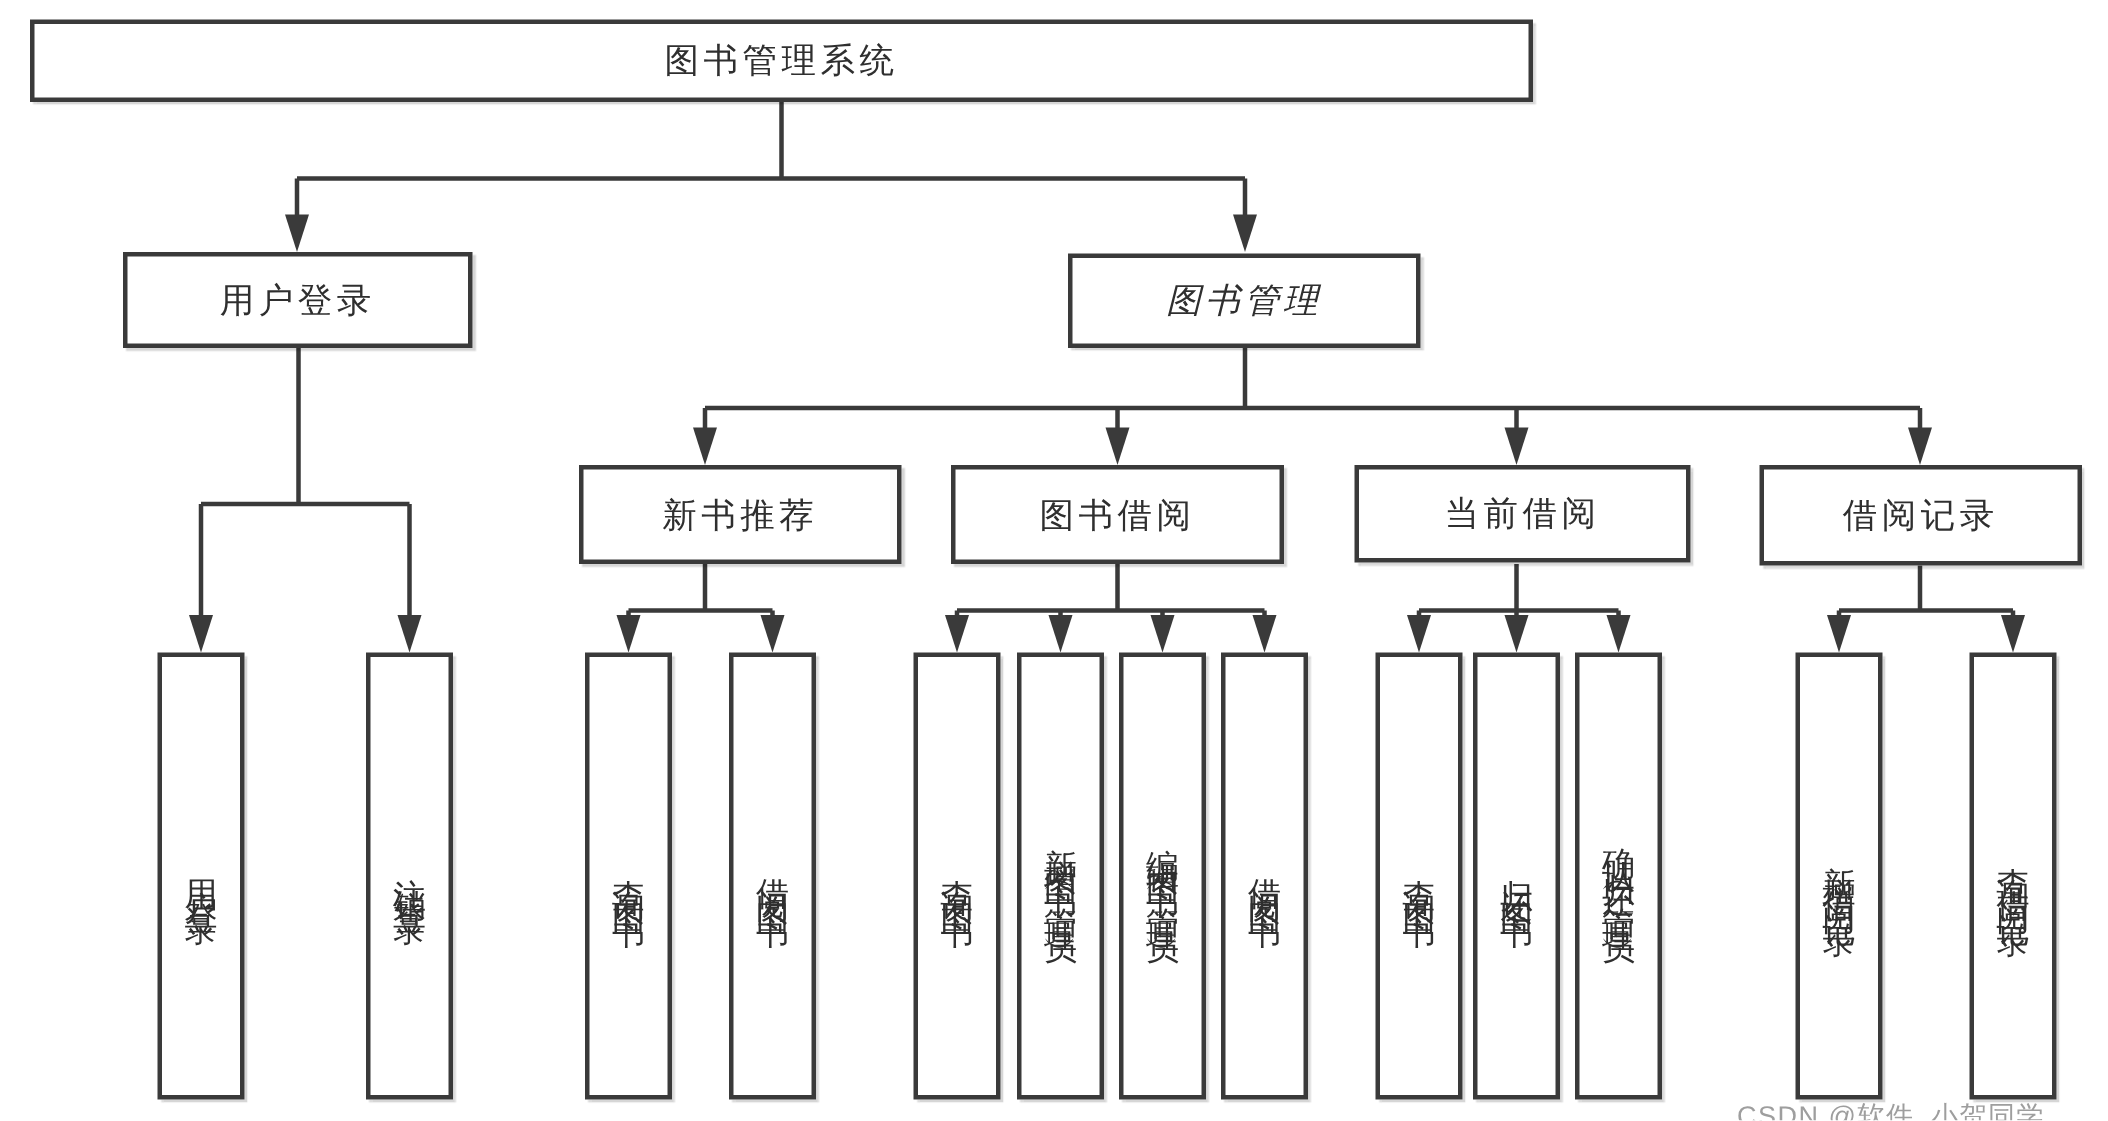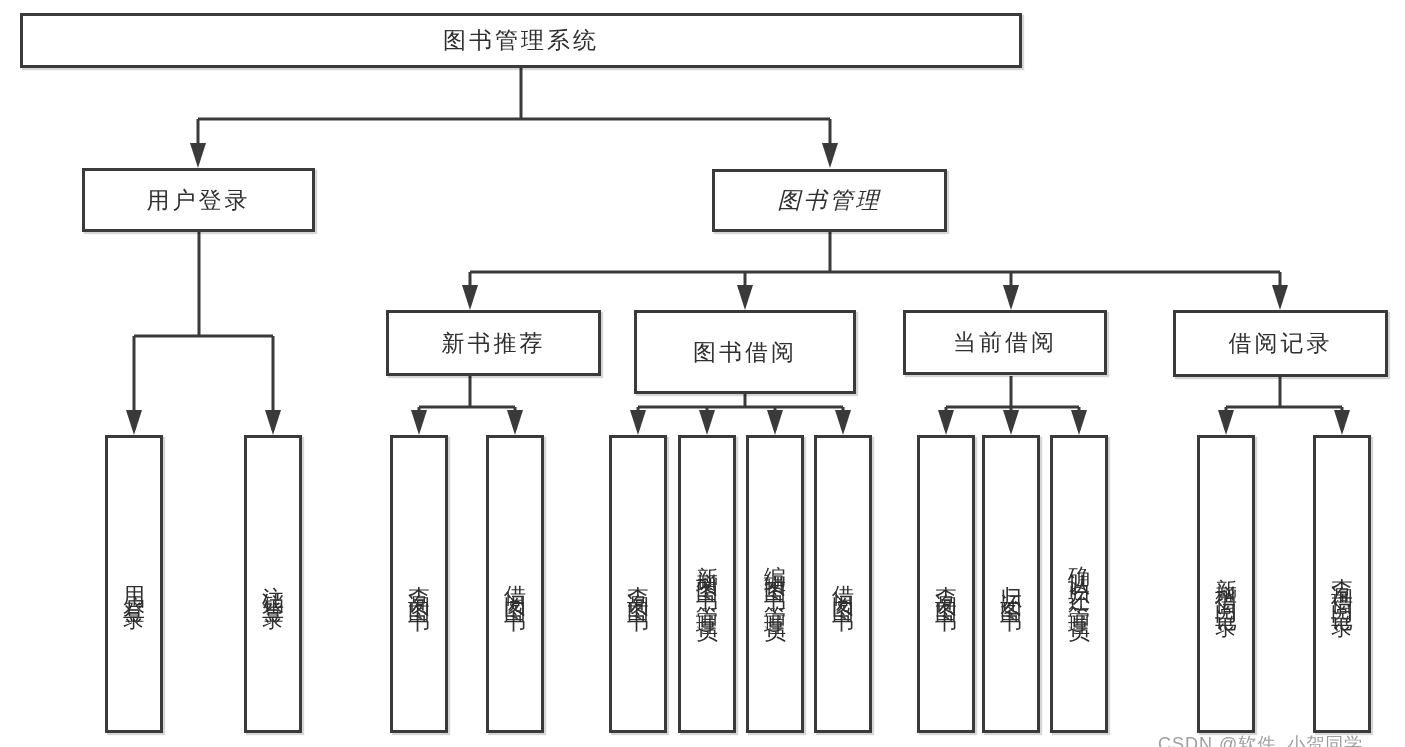--- a/index.html
+++ b/index.html
@@ -99,24 +99,24 @@
   <div class="h-node" style="left:82px;top:168px;width:233px;height:64px;">
     <span>用户登录</span>
   </div>
   <div class="h-node" style="left:712px;top:169px;width:235px;height:63px;font-style:italic;">
     <span>图书管理</span>
   </div>
 
   <div class="h-node" style="left:362px;top:310px;width:215px;height:66px;margin-left:24px;">
     <span>新书推荐</span>
   </div>
-  <div class="h-node" style="left:634px;top:310px;width:222px;height:84px;">
+  <div class="h-node" style="left:634px;top:310px;width:222px;height:66px;">
     <span>图书借阅</span>
   </div>
-  <div class="h-node" style="left:903px;top:310px;width:204px;height:65px;">
+  <div class="h-node" style="left:903px;top:310px;width:224px;height:65px;">
     <span>当前借阅</span>
   </div>
   <div class="h-node" style="left:1173px;top:310px;width:215px;height:67px;">
     <span>借阅记录</span>
   </div>
 
   <div class="v-node" style="left:105px;">
     <span class="vtext">用户登录</span>
   </div>
   <div class="v-node" style="left:244px;">

